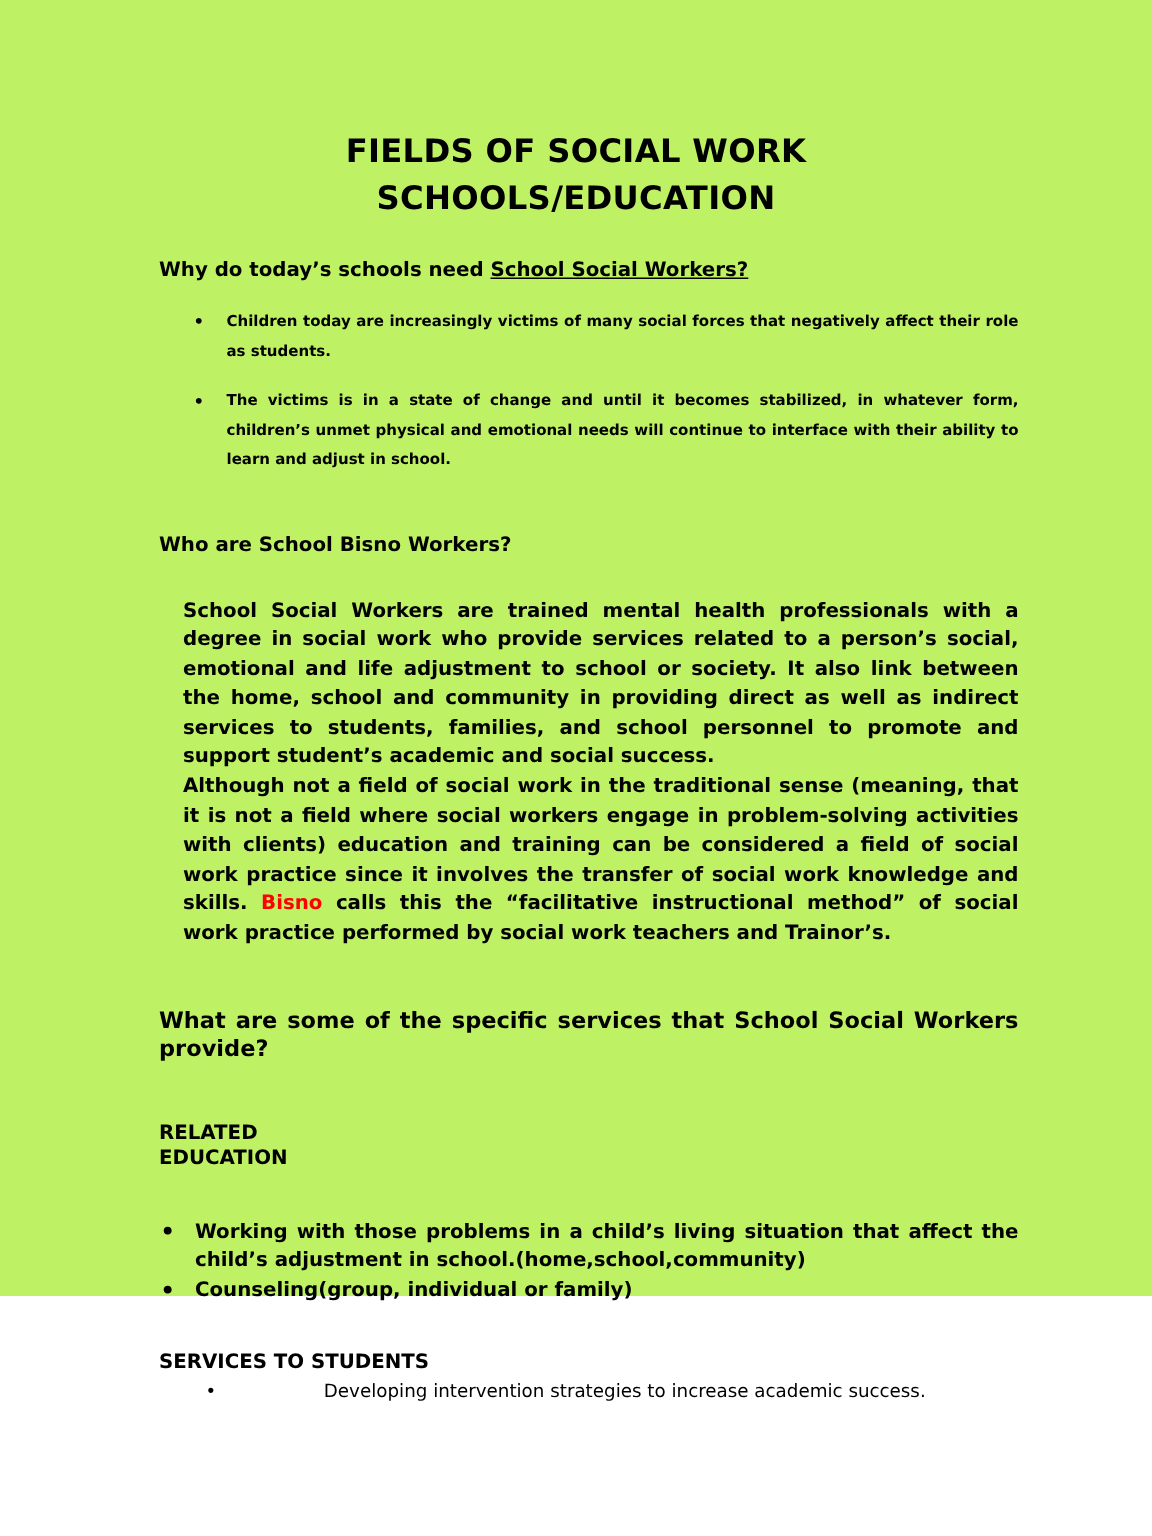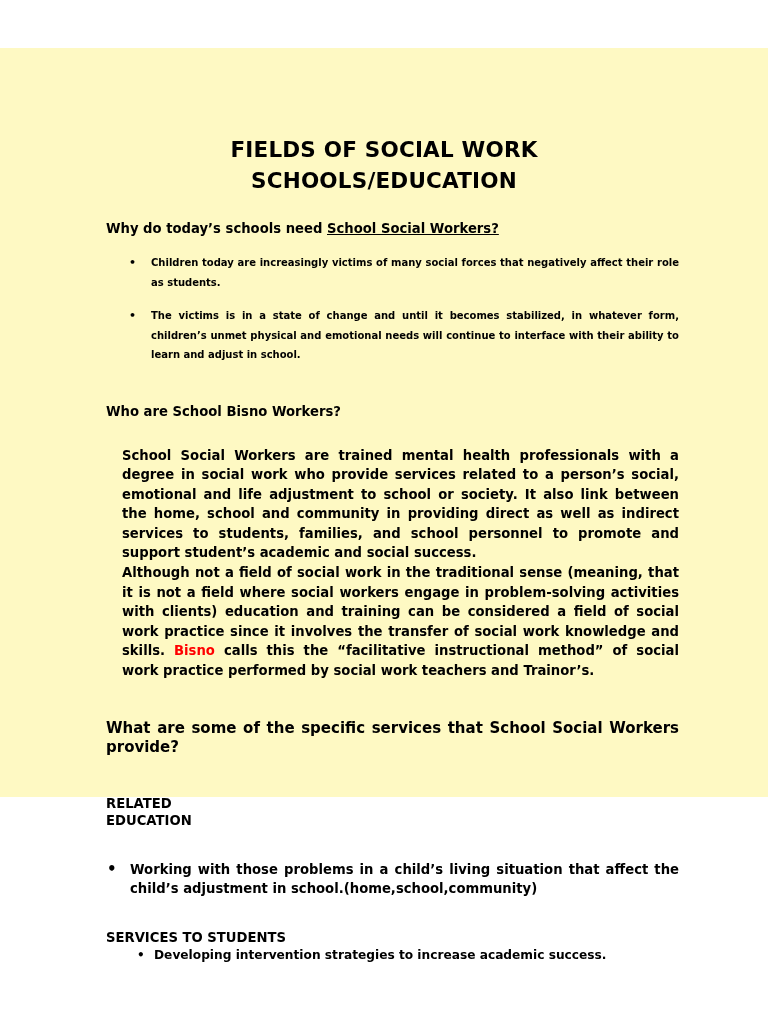--- a/index.html
+++ b/index.html
@@ -12,24 +12,23 @@
     width: 768px;
     height: 1024px;
     font-family: "DejaVu Sans", "Liberation Sans", sans-serif;
     color: #000000;
     -webkit-font-smoothing: antialiased;
     overflow: hidden;
   }
   .page {
     position: relative;
     width: 768px;
-    height: 749px;
-    background: #fef9c3;
+    height: 864px;
+    background: #bef264;
     box-sizing: border-box;
-    margin-top: 48px;
   }
 
   
   .title-block {
     margin: 0;
     padding-top: 86px;
     text-align: center;
   }
   .title-line {
     font-size: 21.5px;
@@ -150,23 +149,23 @@
   
   ul.blist.sub {
     margin: 0;
     padding: 0;
     list-style: none;
   }
   ul.blist.sub > li {
     position: relative;
     padding-left: 48px;
     font-size: 12.2px;
-    font-weight: bold;
+    font-weight: normal;
     line-height: 18px;
-    text-align: left;
+    text-align: center;
   }
   ul.blist.sub > li::before {
     content: "\2022";
     position: absolute;
     left: 31px;
     top: 0;
     font-size: 12px;
     line-height: 18px;
   }
   .gap-lg { height: 30px; }
@@ -206,20 +205,21 @@
 
     <div class="gap-xl"></div>
 
     <p class="stack-heading">RELATED</p>
     <p class="stack-heading">EDUCATION</p>
 
     <div class="gap-lg"></div>
 
     <ul class="blist mid">
       <li>Working with those problems in a child’s living situation that affect the child’s adjustment in school.(home,school,community)</li>
+      <li>Counseling(group, individual or family)</li>
     </ul>
 
     <div class="gap-lg"></div>
 
     <p class="stack-heading">SERVICES TO  STUDENTS</p>
 
     <ul class="blist sub">
       <li>Developing intervention strategies to increase academic success.</li>
     </ul>
 

